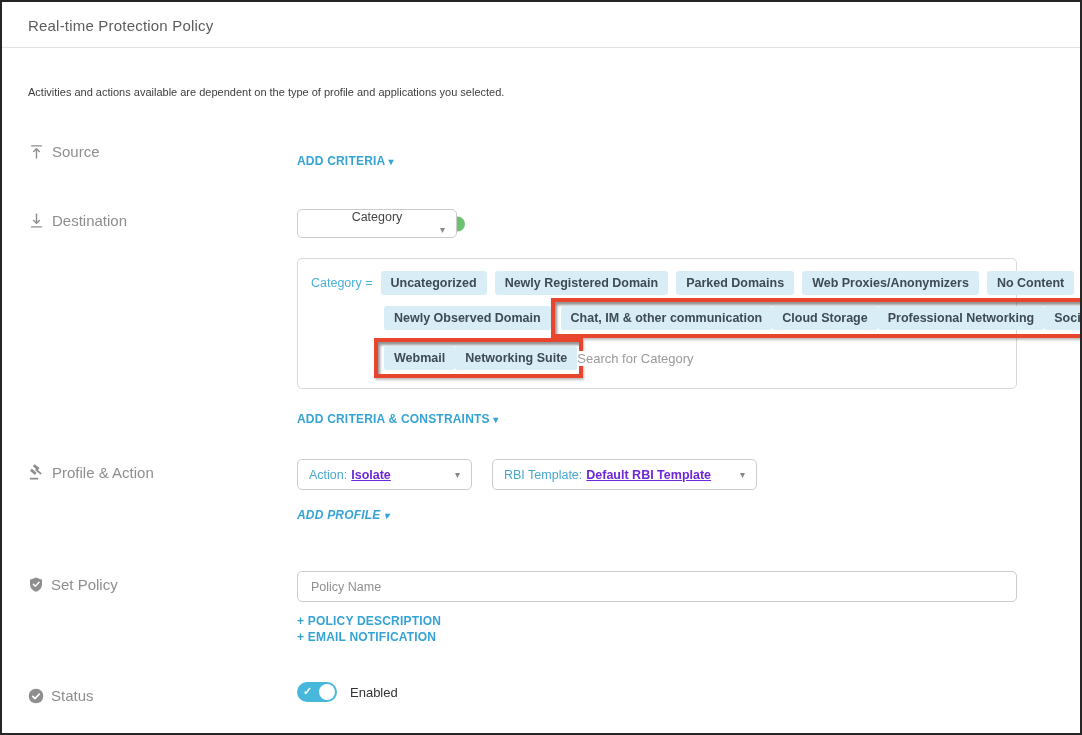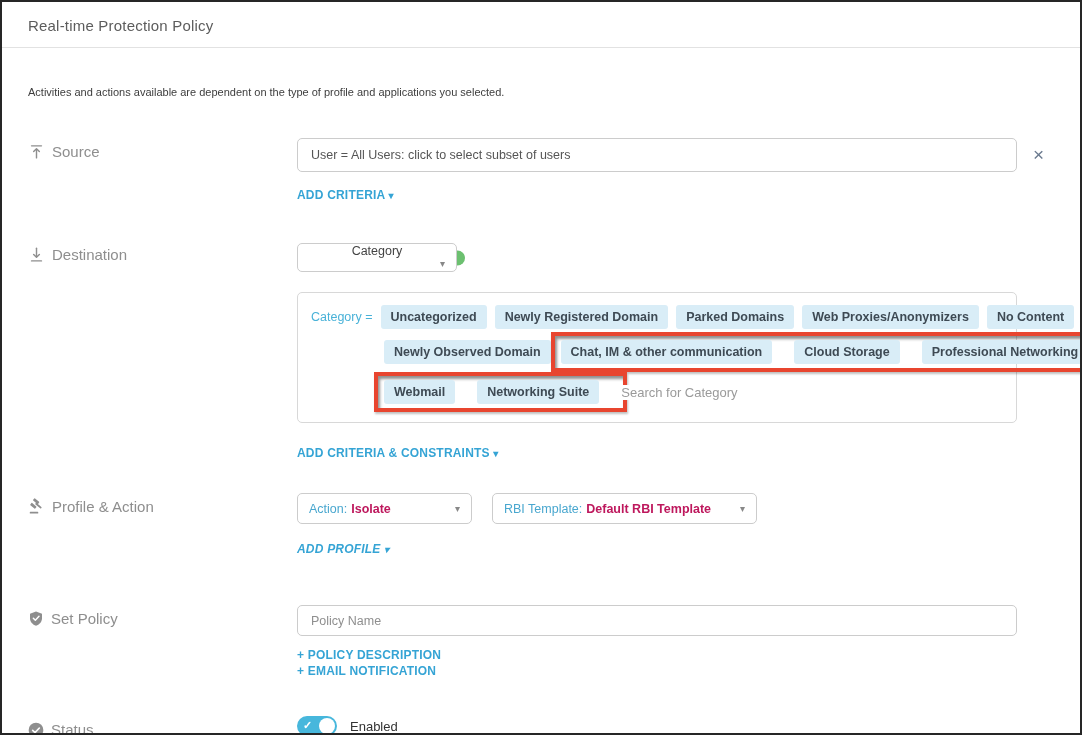--- a/index.html
+++ b/index.html
@@ -39,29 +39,29 @@
   .chips-box { width:720px; border:1px solid #d8d8d8; border-radius:5px; padding:8px 10px 10px 10px; }
   .chips-row { display:flex; align-items:center; min-height:31px; }
   .crit-label { color:#49b2d8; font-size:12.5px; padding:0 8px 0 3px; white-space:nowrap; }
   .chip { background:#d9edf7; color:#3e4a54; font-size:12.5px; font-weight:600;
           padding:5px 10px; border-radius:3px; margin-right:8px; white-space:nowrap; cursor:pointer; }
   .chip:last-child { margin-right:0; }
   .indent { width:76px; flex:0 0 76px; }
   .hl-group { display:flex; align-items:center; border:4px solid #e8452f;
               box-shadow: inset 2px 3px 3px rgba(55,55,55,.55), 1px 2px 2px rgba(0,0,0,.25);
               padding:4px 2px 4px 6px; }
-  .hl-group .chip { margin-right:22px; }
+  .hl-group .chip { margin-right:0; }
   .hl-grow { flex:1; }
   .search-cat { border:none; outline:none; font-size:13px; color:#666; flex:1; min-width:120px;
                 font-family:"Liberation Sans", sans-serif; margin-left:-6px; }
   .search-cat::placeholder { color:#9a9a9a; }
 
   .dd-row { display:flex; gap:20px; }
   .dd-prefix { color:#49a7cf; }
-  .dd-val { font-weight:700; color:#be185d; margin-left:4px; }
+  .dd-val { font-weight:700; color:#6d28d9; margin-left:4px;text-decoration:underline; }
 
   .input-text { width:720px; height:31px; border:1px solid #ccc; border-radius:5px;
                 padding:0 13px; font-size:12.5px; color:#444; font-family:"Liberation Sans", sans-serif; }
   .input-text::placeholder { color:#8f8f8f; }
 
   .toggle-line { display:flex; align-items:center; gap:13px; }
   .toggle { width:40px; height:20px; border-radius:10px; background:#47b7dc; position:relative; cursor:pointer; }
   .toggle .knob { position:absolute; right:2px; top:2px; width:16px; height:16px; border-radius:50%; background:#fff; }
   .toggle .tick { position:absolute; left:6px; top:3px; color:#fff; font-size:11px; font-weight:700; }
   .enabled-txt { font-size:13px; color:#333; }
@@ -91,24 +91,20 @@
     <div class="row sec-source">
       <div class="label-col">
         <svg width="17" height="17" viewBox="0 0 24 24" fill="none" stroke="#8e8e8e" stroke-width="2" stroke-linecap="round" stroke-linejoin="round">
           <path d="M5 4 H19"></path>
             <path d="M12 21 V9"></path>
             <path d="M8 12 L12 8 L16 12"></path>
         </svg>
         <span>Source</span>
       </div>
       <div class="content-col">
-        <div style="display:flex; align-items:center;">
-          <div class="field">User = All Users: click to select subset of users</div>
-          <span class="close-x">×</span>
-        </div>
         <div class="mt-crit">
           <a class="tlink"><span>ADD CRITERIA</span> <span class="caret">▾</span></a>
         </div>
       </div>
     </div>
 
     <div class="row sec-dest">
       <div class="label-col">
         <svg width="17" height="17" viewBox="0 0 24 24" fill="none" stroke="#8e8e8e" stroke-width="2" stroke-linecap="round" stroke-linejoin="round">
           <path d="M5 21 H19"></path>

